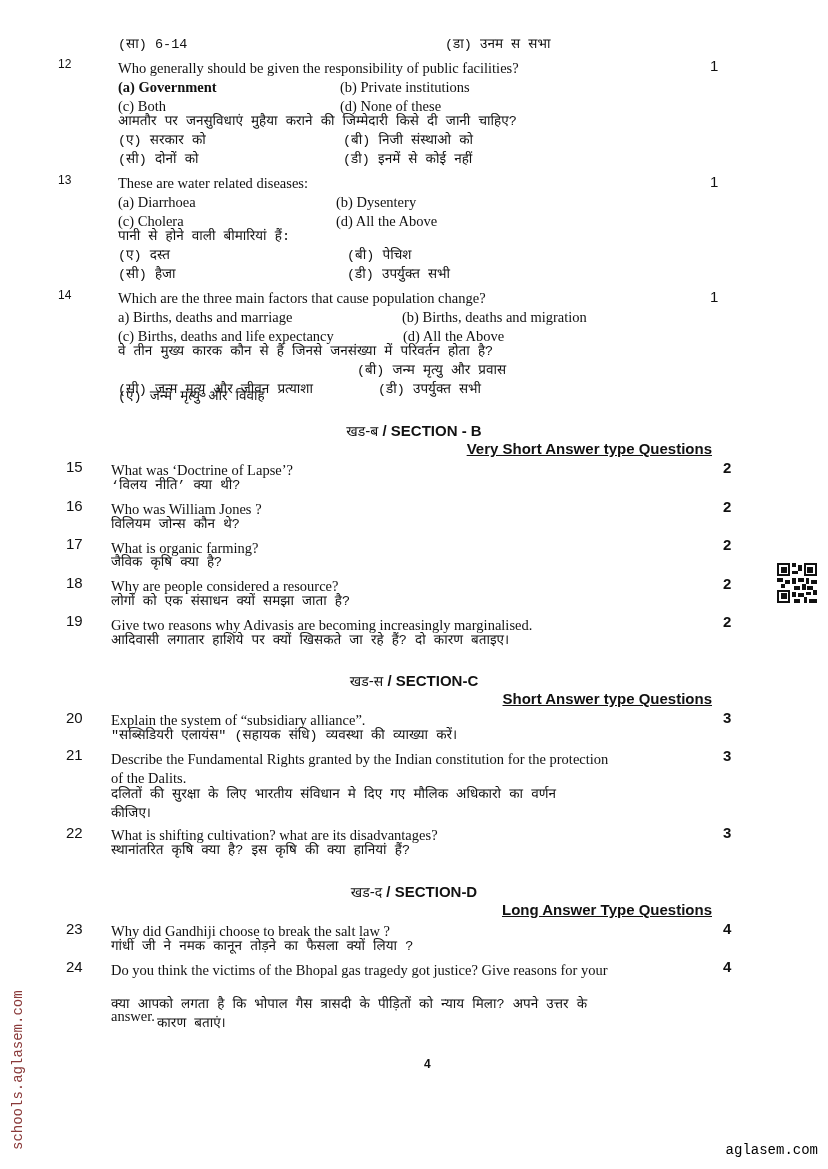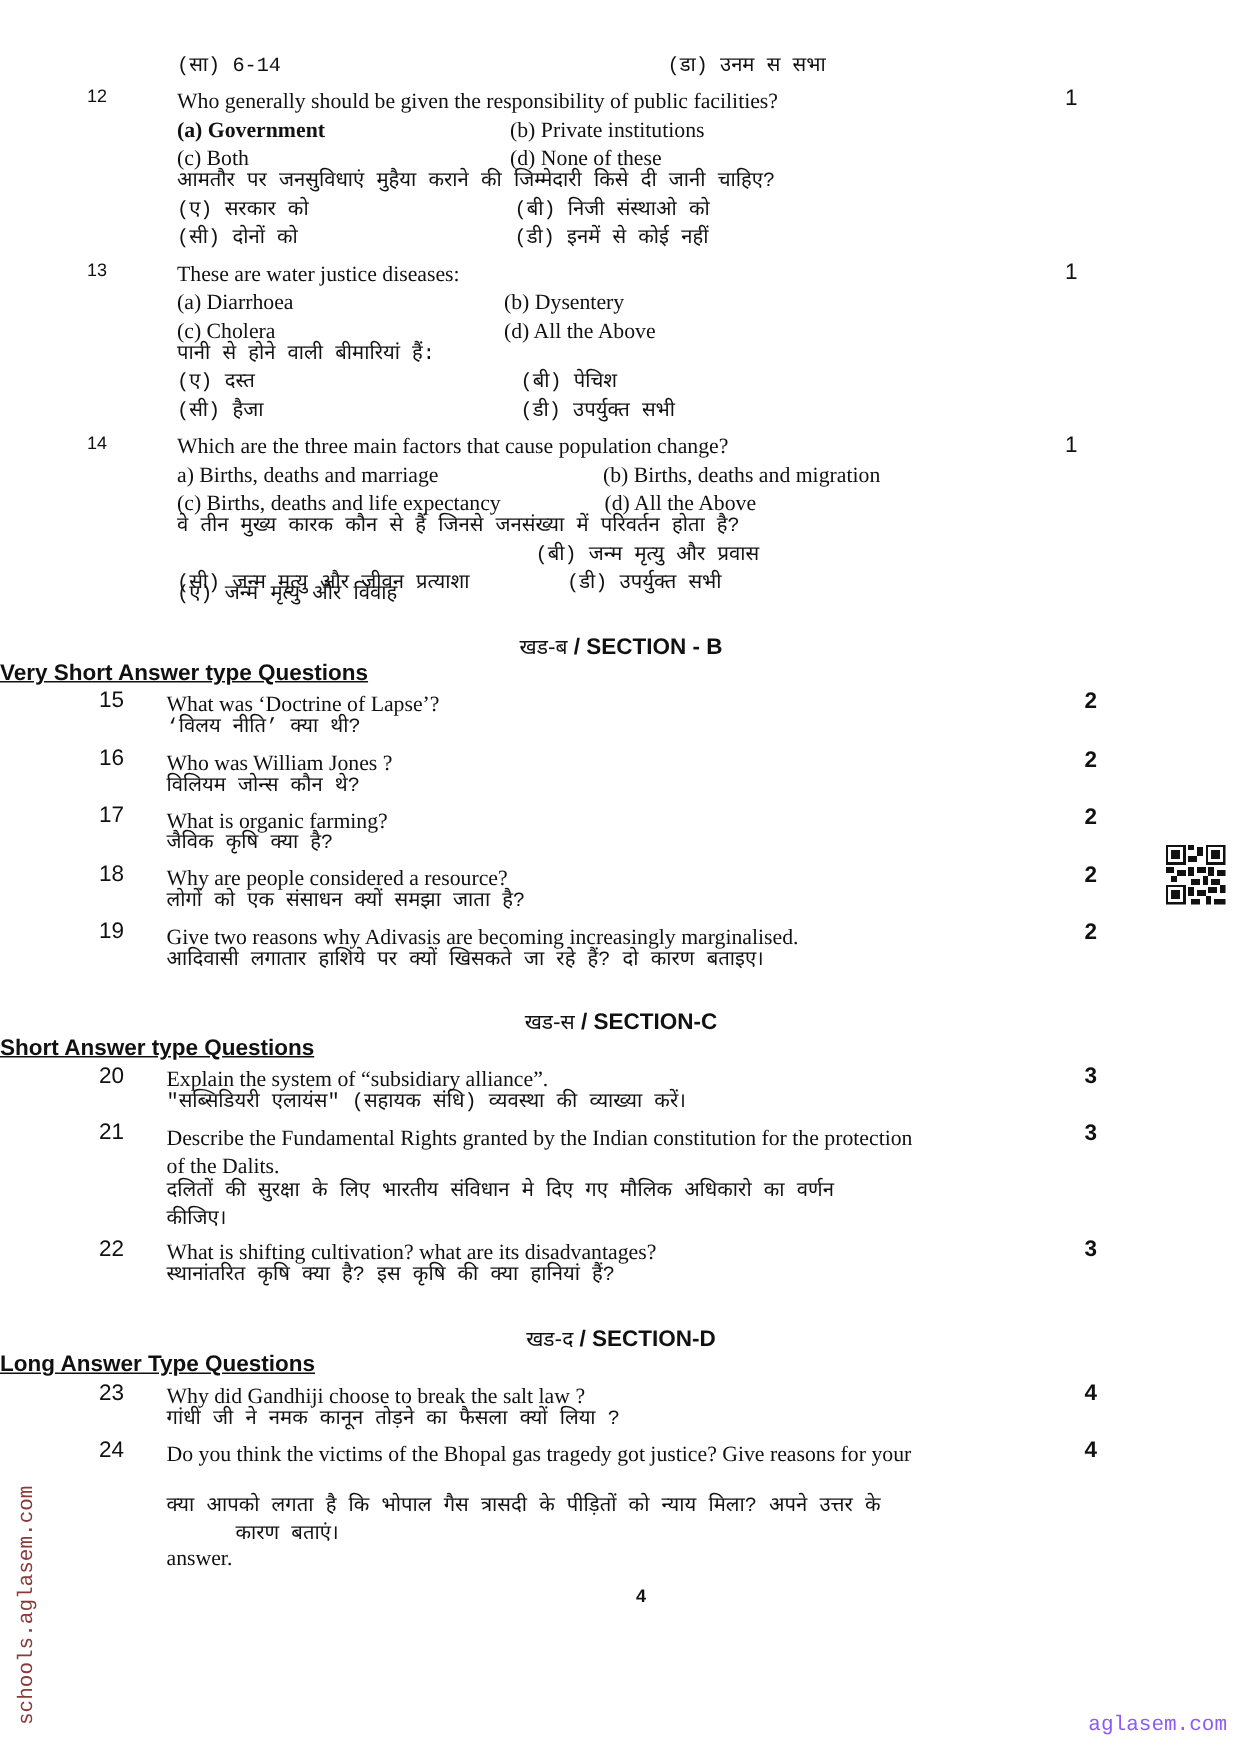--- a/index.html
+++ b/index.html
@@ -8,26 +8,26 @@
   .num { position: absolute; left: 58px; font-family: "Liberation Sans", "DejaVu Sans", sans-serif; font-size: 12px; }
   .num2 { position: absolute; left: 66px; font-family: "Liberation Sans", "DejaVu Sans", sans-serif; font-size: 15px; }
   .marks-light { position: absolute; left: 710px; font-family: "Liberation Sans", sans-serif; font-size: 15px; }
   .marks { position: absolute; left: 723px; font-family: "Liberation Sans", sans-serif; font-size: 15px; font-weight: bold; }
   .line { position: absolute; font-size: 14.5px; white-space: nowrap; line-height: 17px; }
   .hi { position: absolute; font-size: 14.5px; white-space: nowrap; line-height: 17px;
         font-family: Liberation Mono, monospace; font-size: 13.5px; }
   .sec-title { position: absolute; left: 0; width: 828px; text-align: center;
                font-family: "Liberation Sans", sans-serif; font-size: 15px; font-weight: bold; }
   .sec-title .hi-inline { font-family: "DejaVu Sans", sans-serif; font-weight: normal; font-size: 14px; }
-  .sec-sub { position: absolute; left: 0; width: 712px; text-align: left;
+  .sec-sub { position: absolute; left: 0; width: 712px; text-align: right;
              font-family: "Liberation Sans", sans-serif; font-size: 15px; font-weight: bold; text-decoration: underline; }
   .watermark-side { position: absolute; left: 10px; top: 1150px; transform-origin: 0 0; transform: rotate(-90deg);
                     font-family: "Liberation Mono", "DejaVu Sans Mono", monospace; font-size: 14px; color: #8a3a3a; white-space: nowrap; }
   .watermark-bottom { position: absolute; right: 10px; top: 1142px;
-                      font-family: "Liberation Mono", "DejaVu Sans Mono", monospace; font-size: 14px; color: #8b5cf6; }
+                      font-family: "Liberation Mono", "DejaVu Sans Mono", monospace; font-size: 14px; color: #000000; }
   .page-num { position: absolute; left: 424px; top: 1057px; font-family: "Liberation Sans", sans-serif; font-size: 12px; font-weight: bold; }
   .qr { position: absolute; left: 777px; top: 563px; width: 40px; height: 40px; }
 </style>
 </head>
 <body>
 
 <div class="hi" style="left:118px; top:36px;">(सा) 6-14</div>
 <div class="hi" style="left:445px; top:36px;">(डा) उनम स सभा</div>
 
 <div>
@@ -41,21 +41,21 @@
   <div class="hi" style="left:118px; top:113px;">आमतौर पर जनसुविधाएं मुहैया कराने की जिम्मेदारी किसे दी जानी चाहिए?</div>
   <div class="hi" style="left:118px; top:132px;">(ए) सरकार को</div>
   <div class="hi" style="left:343px; top:132px;">(बी) निजी संस्थाओ को</div>
   <div class="hi" style="left:118px; top:151px;">(सी) दोनों को</div>
   <div class="hi" style="left:343px; top:151px;">(डी) इनमें से कोई नहीं</div>
 </div>
 
 <div>
   <div class="num" style="top:173px;">13</div>
   <div class="marks-light" style="top:173px;">1</div>
-  <div class="line" style="left:118px; top:175px;">These are water justice diseases:</div>
+  <div class="line" style="left:118px; top:175px;">These are water related diseases:</div>
   <div class="line" style="left:118px; top:194px;">(a) Diarrhoea</div>
   <div class="line" style="left:336px; top:194px;">(b) Dysentery</div>
   <div class="line" style="left:118px; top:213px;">(c) Cholera</div>
   <div class="line" style="left:336px; top:213px;">(d) All the Above</div>
   <div class="hi" style="left:118px; top:228px;">पानी से होने वाली बीमारियां हैं:</div>
   <div class="hi" style="left:118px; top:247px;">(ए) दस्त</div>
   <div class="hi" style="left:347px; top:247px;">(बी) पेचिश</div>
   <div class="hi" style="left:118px; top:266px;">(सी) हैजा</div>
   <div class="hi" style="left:347px; top:266px;">(डी) उपर्युक्त सभी</div>
 </div>
@@ -185,21 +185,21 @@
   <div>
     <div class="num2" style="top:920px;">23</div>
     <div class="marks" style="top:920px;">4</div>
     <div class="line" style="left:111px; top:923px;">Why did Gandhiji choose to break the salt law ?</div>
     <div class="hi" style="left:111px; top:938px;">गांधी जी ने नमक कानून तोड़ने का फैसला क्यों लिया ?</div>
   </div>
   <div>
     <div class="num2" style="top:958px;">24</div>
     <div class="marks" style="top:958px;">4</div>
     <div class="line" style="left:111px; top:962px;">Do you think the victims of the Bhopal gas tragedy got justice? Give reasons for your</div>
-    <div class="line" style="left:111px; top:1031px;">answer.</div>
+    <div class="line" style="left:111px; top:1008px;">answer.</div>
     <div class="hi" style="left:111px; top:996px;">क्या आपको लगता है कि भोपाल गैस त्रासदी के पीड़ितों को न्याय मिला? अपने उत्तर के</div>
     <div class="hi" style="left:111px; top:1015px;margin-left:46px;">कारण बताएं।</div>
   </div>
 </div>
 
 <div class="page-num">4</div>
 
 <div class="watermark-side">schools.aglasem.com</div>
 <div class="watermark-bottom">aglasem.com</div>
 

